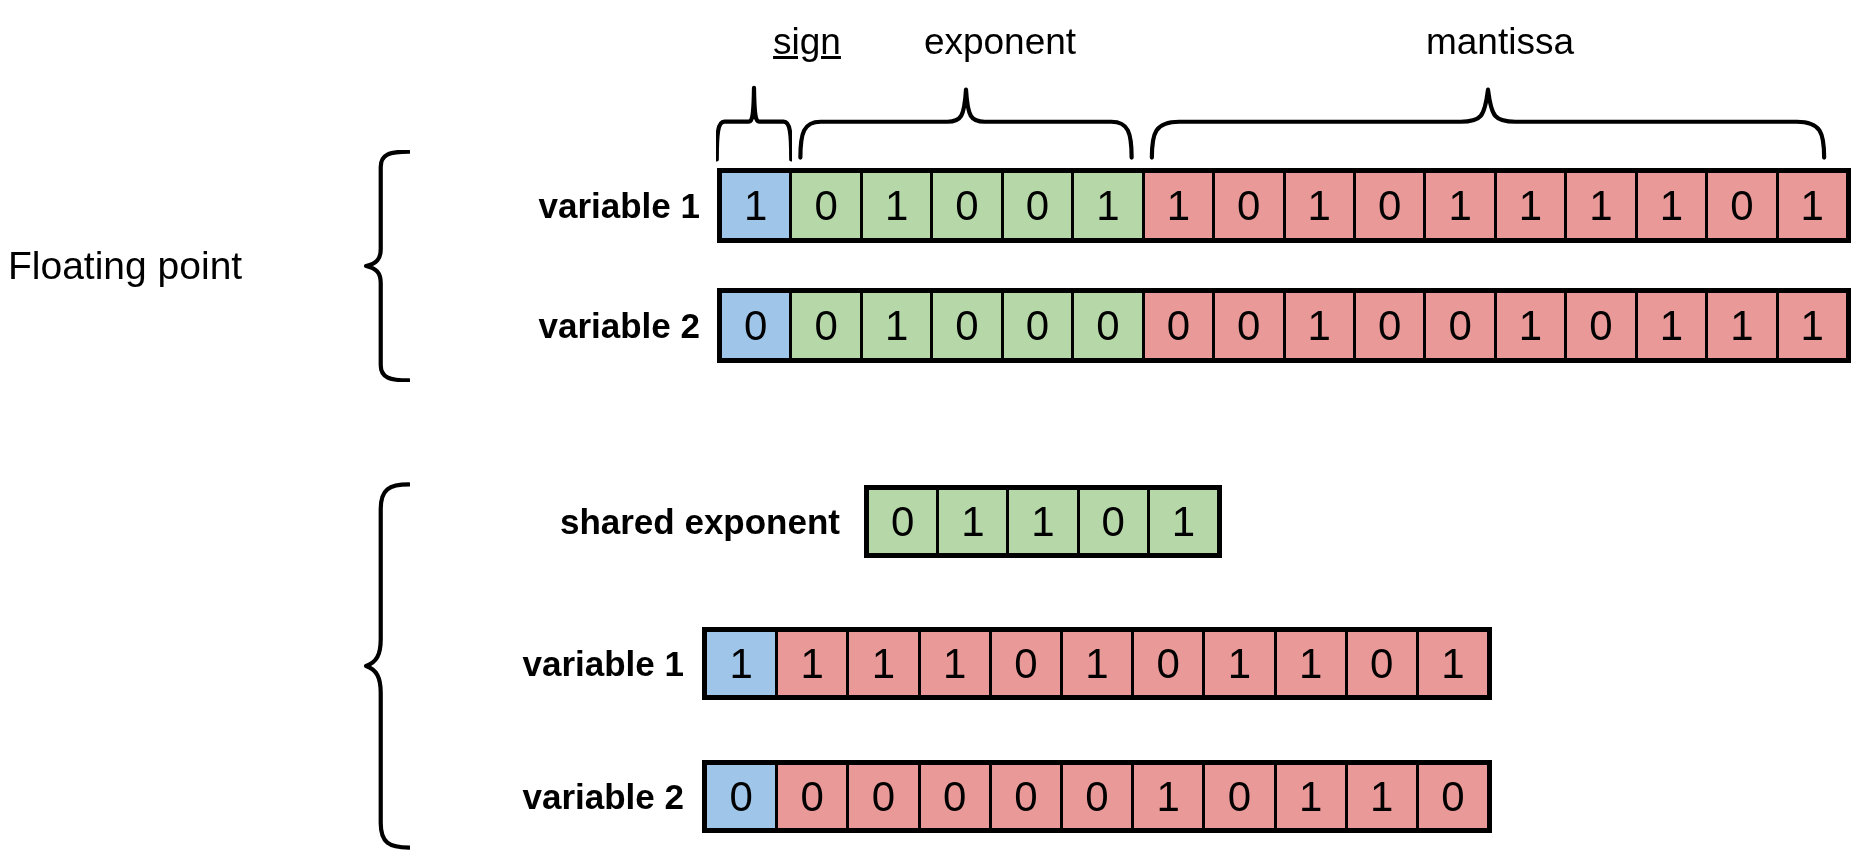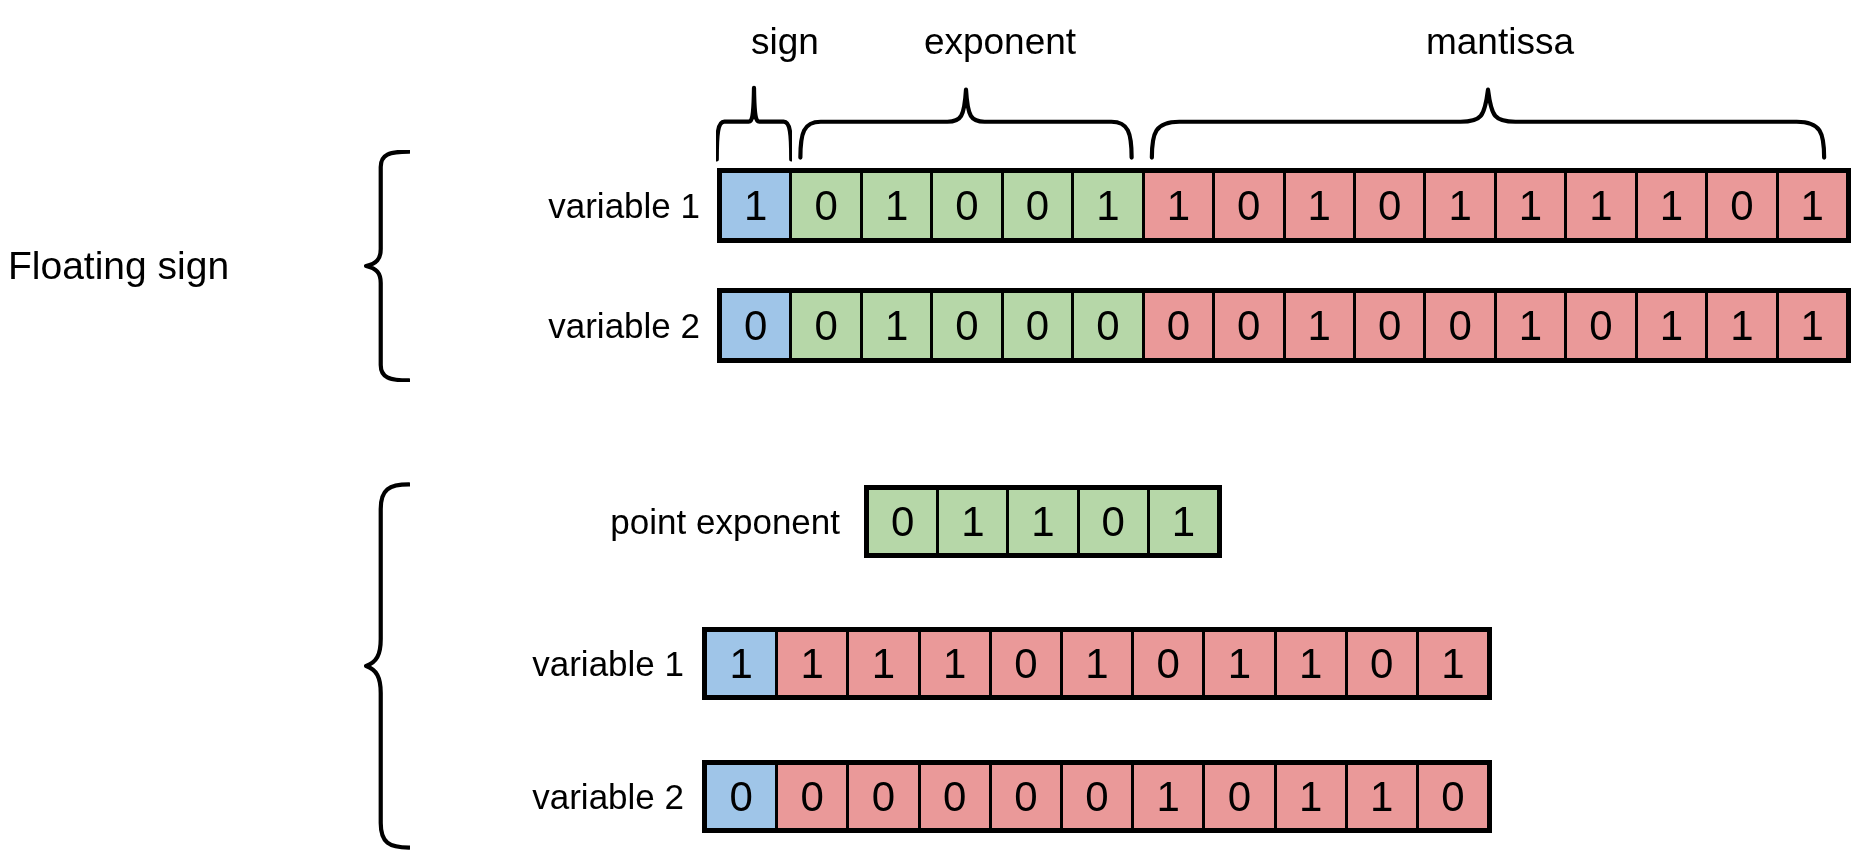--- a/index.html
+++ b/index.html
@@ -29,20 +29,21 @@
     font-size: 39px;
     white-space: nowrap;
   }
   .row-label {
     position: absolute;
     display: flex;
     align-items: center;
     justify-content: flex-end;
     font-size: 35px;
     white-space: nowrap;
+    font-weight: bold;
   }
   .bit-row {
     position: absolute;
     display: flex;
     box-sizing: border-box;
     border: 5px solid #000;
     background: #fff;
   }
   .cell {
     flex: 1 1 0;
@@ -66,42 +67,42 @@
     stroke-linecap: round;
     stroke-linejoin: round;
     vector-effect: non-scaling-stroke;
   }
 </style>
 </head>
 <body>
 
 <div class="canvas">
 
-  <div class="field-label" style="left:785px; top:22px;">sign</div>
+  <div class="field-label" style="left:807px; top:22px;text-decoration:underline;">sign</div>
   <div class="field-label" style="left:972px; top:22px;margin-left:28px;">exponent</div>
   <div class="field-label" style="left:1500px; top:22px;">mantissa</div>
 
   <svg class="brace" style="left:716px; top:84px;" width="76" height="78" viewBox="0 0 200 60" preserveAspectRatio="none">
     <path d="M 2,58 C 2,38 5,29 22,29 L 86,29 C 96,29 99,25 100,3 C 101,25 104,29 114,29 L 178,29 C 195,29 198,38 198,58"></path>
   </svg>
   <svg class="brace" style="left:797px; top:86px;" width="338" height="74" viewBox="0 0 200 60" preserveAspectRatio="none">
     <path d="M 2,58 C 2,38 4,29 14,29 L 89,29 C 97,29 99,25 100,3 C 101,25 103,29 111,29 L 186,29 C 196,29 198,38 198,58"></path>
   </svg>
   <svg class="brace" style="left:1145px; top:86px;" width="686" height="74" viewBox="0 0 200 60" preserveAspectRatio="none">
     <path d="M 2,58 C 2,38 3,29 10,29 L 92,29 C 98,29 99,25 100,3 C 101,25 102,29 108,29 L 190,29 C 197,29 198,38 198,58"></path>
   </svg>
 
   <svg class="brace" style="left:364px; top:150px;" width="46" height="232" viewBox="0 0 44 300" preserveAspectRatio="none">
     <path d="M 43,2 C 24,2 16,6 16,22 L 16,128 C 16,141 12,147 2,150 C 12,153 16,159 16,172 L 16,278 C 16,294 24,298 43,298"></path>
   </svg>
   <svg class="brace" style="left:364px; top:482px;" width="46" height="368" viewBox="0 0 44 300" preserveAspectRatio="none">
     <path d="M 43,2 C 24,2 16,6 16,22 L 16,128 C 16,141 12,147 2,150 C 12,153 16,159 16,172 L 16,278 C 16,294 24,298 43,298"></path>
   </svg>
 
-  <div class="section-label" style="left:8px; top:266px;">Floating sign</div>
+  <div class="section-label" style="left:8px; top:266px;">Floating point</div>
 
   <div class="row-label" style="left:380px; top:168px; width:320px; height:75px;">variable 1</div>
   <div class="bit-row" style="left:717px; top:168px; width:1134px; height:75px;">
       <div class="cell cell-sign">1</div>
       <div class="cell cell-exponent">0</div>
       <div class="cell cell-exponent">1</div>
       <div class="cell cell-exponent">0</div>
       <div class="cell cell-exponent">0</div>
       <div class="cell cell-exponent">1</div>
       <div class="cell cell-mantissa">1</div>
@@ -129,21 +130,21 @@
       <div class="cell cell-mantissa">1</div>
       <div class="cell cell-mantissa">0</div>
       <div class="cell cell-mantissa">0</div>
       <div class="cell cell-mantissa">1</div>
       <div class="cell cell-mantissa">0</div>
       <div class="cell cell-mantissa">1</div>
       <div class="cell cell-mantissa">1</div>
       <div class="cell cell-mantissa">1</div>
     </div>
 
-  <div class="row-label" style="left:440px; top:485px; width:400px; height:73px;">point exponent</div>
+  <div class="row-label" style="left:440px; top:485px; width:400px; height:73px;">shared exponent</div>
   <div class="bit-row" style="left:864px; top:485px; width:358px; height:73px;">
       <div class="cell cell-exponent">0</div>
       <div class="cell cell-exponent">1</div>
       <div class="cell cell-exponent">1</div>
       <div class="cell cell-exponent">0</div>
       <div class="cell cell-exponent">1</div>
     </div>
 
   <div class="row-label" style="left:364px; top:627px; width:320px; height:73px;">variable 1</div>
   <div class="bit-row" style="left:702px; top:627px; width:790px; height:73px;">

